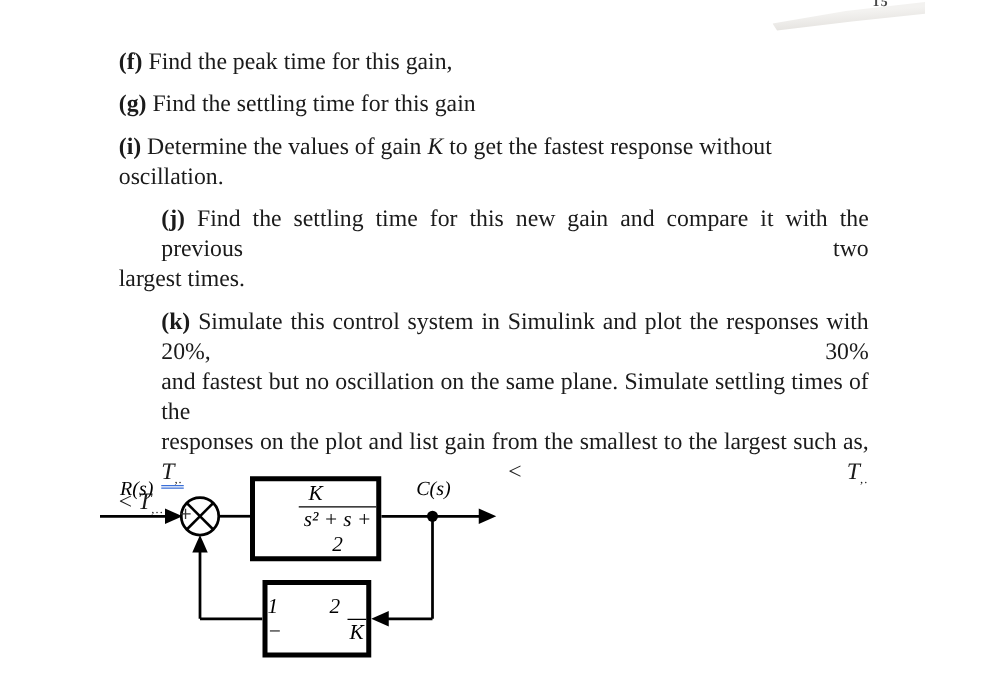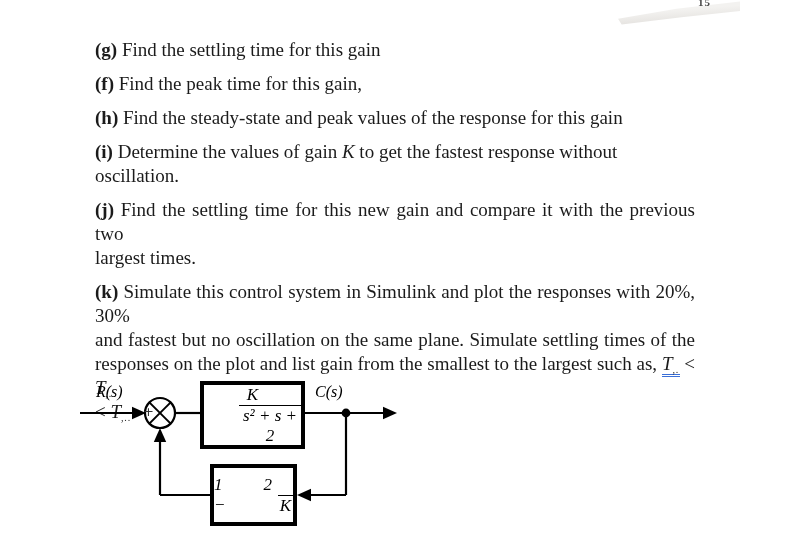--- a/index.html
+++ b/index.html
@@ -24,21 +24,21 @@
     letter-spacing: 1px;
   }
 
   
   .content {
     position: absolute; left: 95px; top: 38px; width: 600px;
     font-size: 19px; line-height: 24px;
   }
   .para { margin: 0 0 10px 0; }
   .line { white-space: normal; }
-  .jline { text-align: justify; text-align-last: justify; }
+  .jline { text-align: justify; text-align-last: justify; margin-left: 34px; }
   .para b { font-weight: bold; }
   .var { font-style: italic; }
   .ineq-term { font-style: italic; white-space: nowrap; }
   .ineq-term sub {
     font-size: 10px; font-style: italic;
     vertical-align: -3px; letter-spacing: 1px; line-height: 0;
   }
   .grammar-underline {
     border-bottom: 3px double var(--grammar_underline, #3a6fd8);
     padding-bottom: 0px;
@@ -47,21 +47,21 @@
   
   .diagram {
     position: absolute; left: 0; top: 370px; width: 788px; height: 170px;
   }
   .diagram svg { position: absolute; left: 0; top: 0; }
   .sig-label {
     position: absolute; font-size: 16px; font-style: italic;
     color: var(--diagram_ink, #000); white-space: nowrap;
   }
   .lbl-r { left: 96px;  top: 13px; }
-  .lbl-c { left: 315px; top: 13px; }
+  .lbl-c { left: 333px; top: 13px; }
   .blk {
     position: absolute; box-sizing: border-box;
     border: 4px solid var(--diagram_ink, #000);
     background: #fff;
     display: flex; align-items: center; justify-content: center;
     font-size: 17px; color: var(--diagram_ink, #000);
   }
   .blk-forward  { left: 200px; top: 11px;  width: 105px; height: 68px; }
   .blk-feedback { left: 210px; top: 94px;  width: 87px;  height: 62px; }
   .frac { display: inline-block; text-align: center; font-style: italic; }
@@ -75,30 +75,27 @@
 </style>
 </head>
 <body>
 
 <div class="curl"></div>
 <span class="corner-num">15</span>
 
 <div class="content">
 
   <div class="para">
-    <div class="line"><b>(g)</b> <span>Find the settling time for this gain</span></div>
-  </div>
-
-  <div class="para">
     <div class="line"><b>(f)</b> <span>Find the peak time for this gain,</span></div>
   </div>
 
   <div class="para">
-    <div class="line"><b>(h)</b> <span>Find the steady-state and peak values of the response for this gain</span></div>
+    <div class="line"><b>(g)</b> <span>Find the settling time for this gain</span></div>
   </div>
+
 
   <div class="para">
     <div class="line"><b>(i)</b> <span>Determine the values of gain </span><span class="var">K</span><span> to get the fastest response without oscillation.</span></div>
   </div>
 
   <div class="para">
     <div class="line jline"><b>(j)</b> <span>Find the settling time for this new gain and compare it with the previous two</span></div>
     <div class="line">largest times.</div>
   </div>
 

